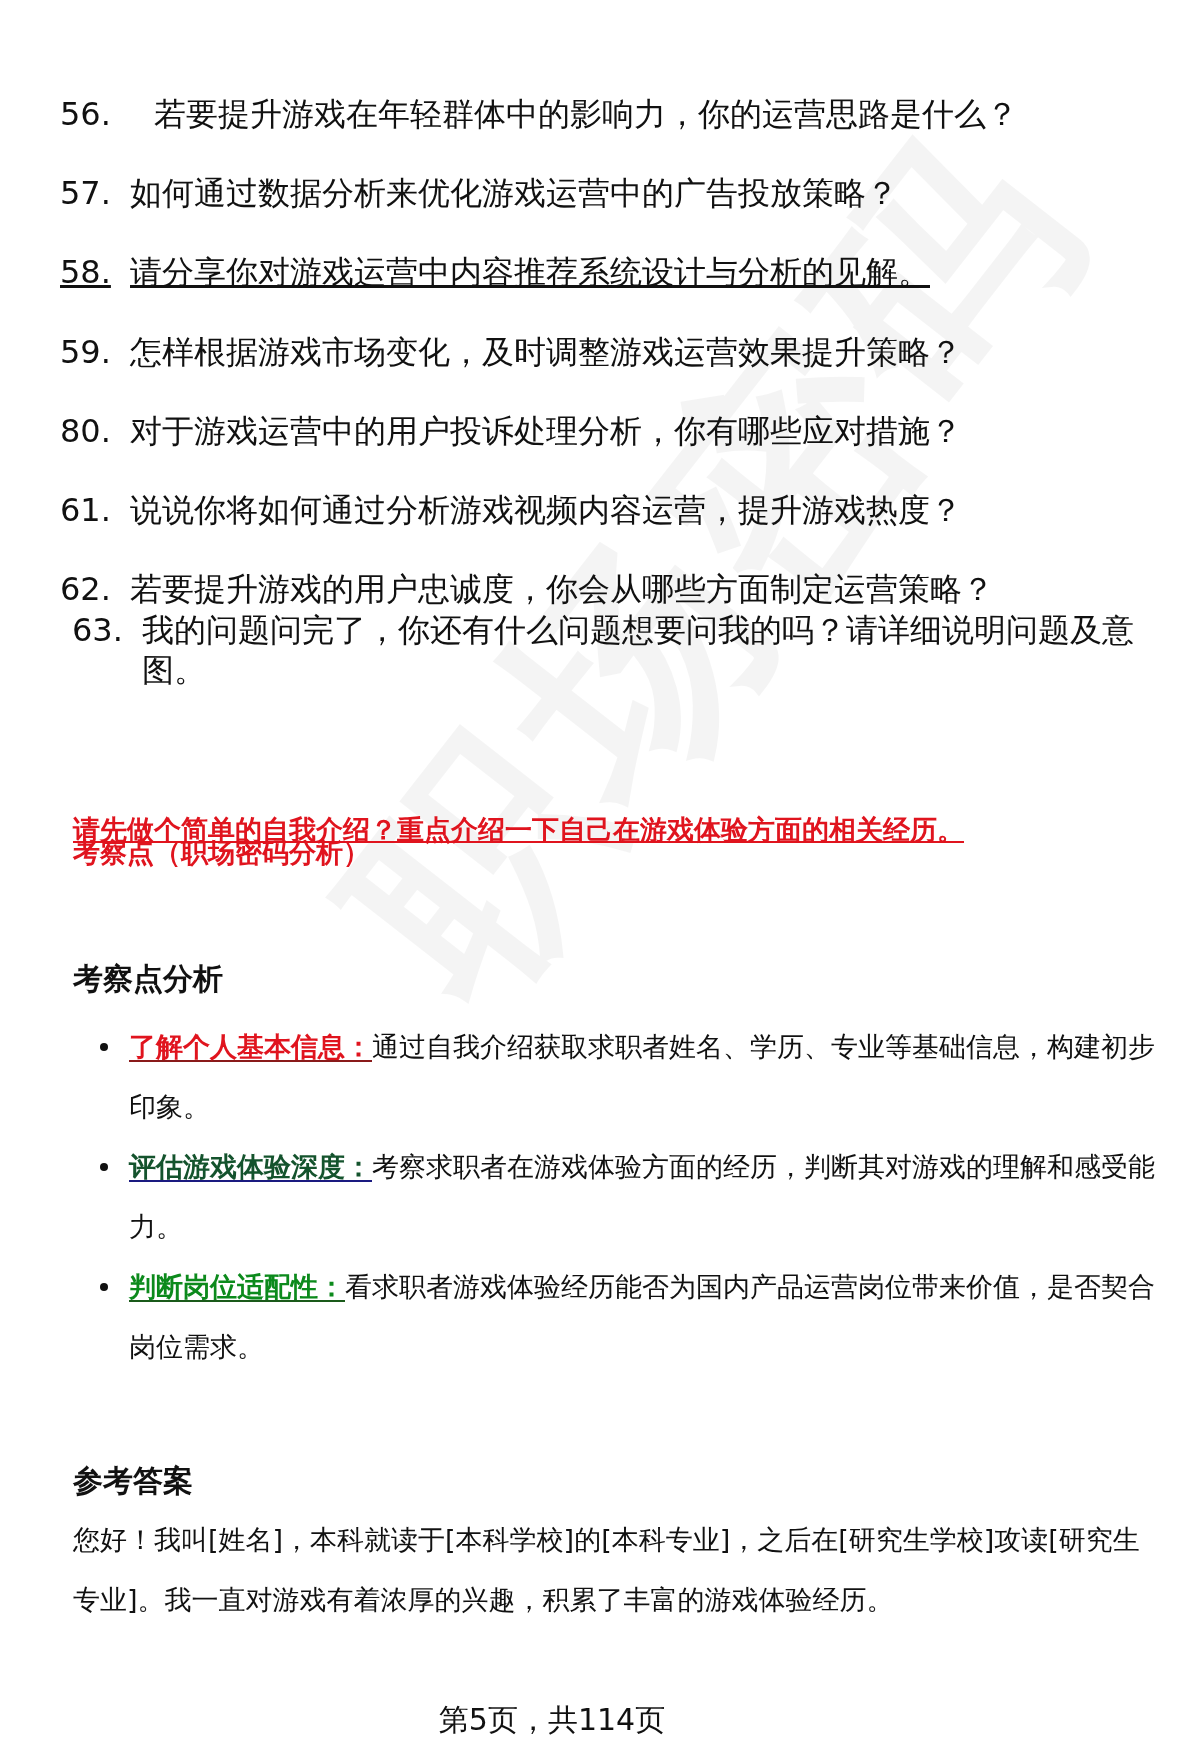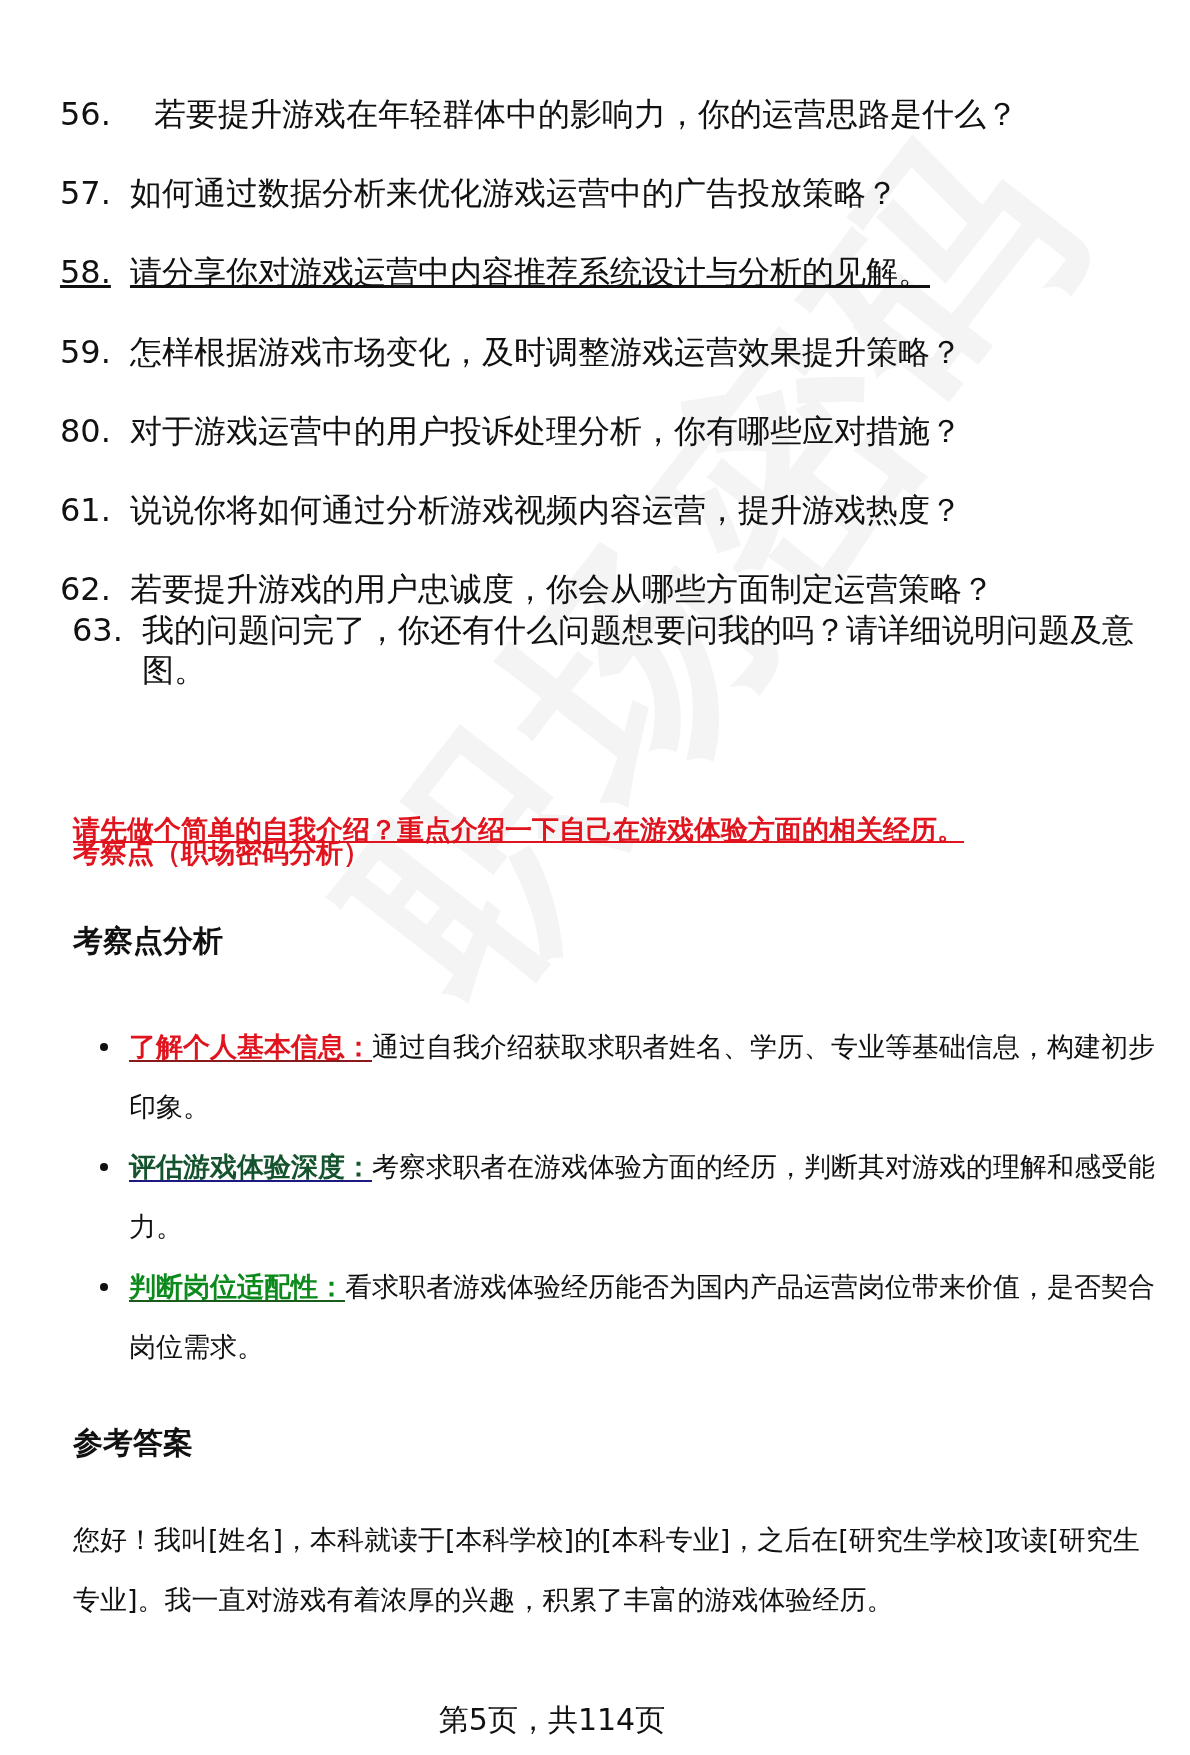--- a/index.html
+++ b/index.html
@@ -64,20 +64,21 @@
       color: #e0141e;
       line-height: 36px;
     }
     .section-heading {
       position: absolute;
       left: 73px;
       font-size: 30px;
       font-weight: bold;
       color: #111111;
       line-height: 38px;
+      margin-top: 38px;
     }
     .bullet-item {
       position: absolute;
       left: 100px;
       width: 1060px;
       font-size: 27px;
       line-height: 60px;
       color: #111111;
     }
     .bullet-item .bullet-dot {

